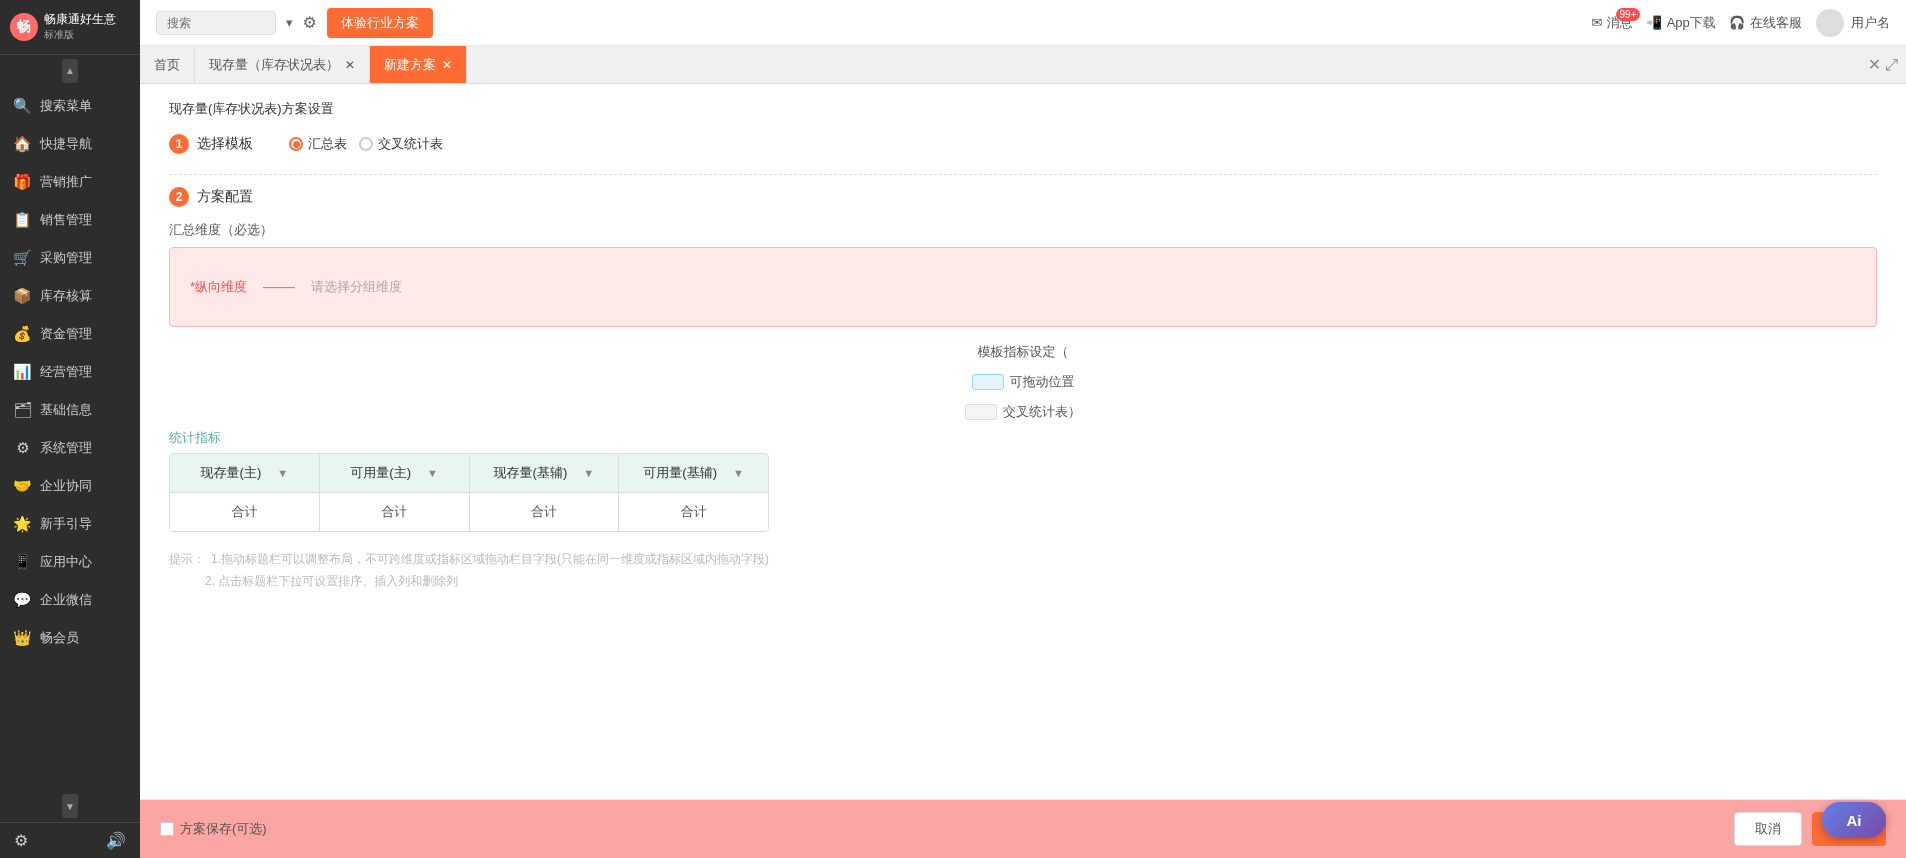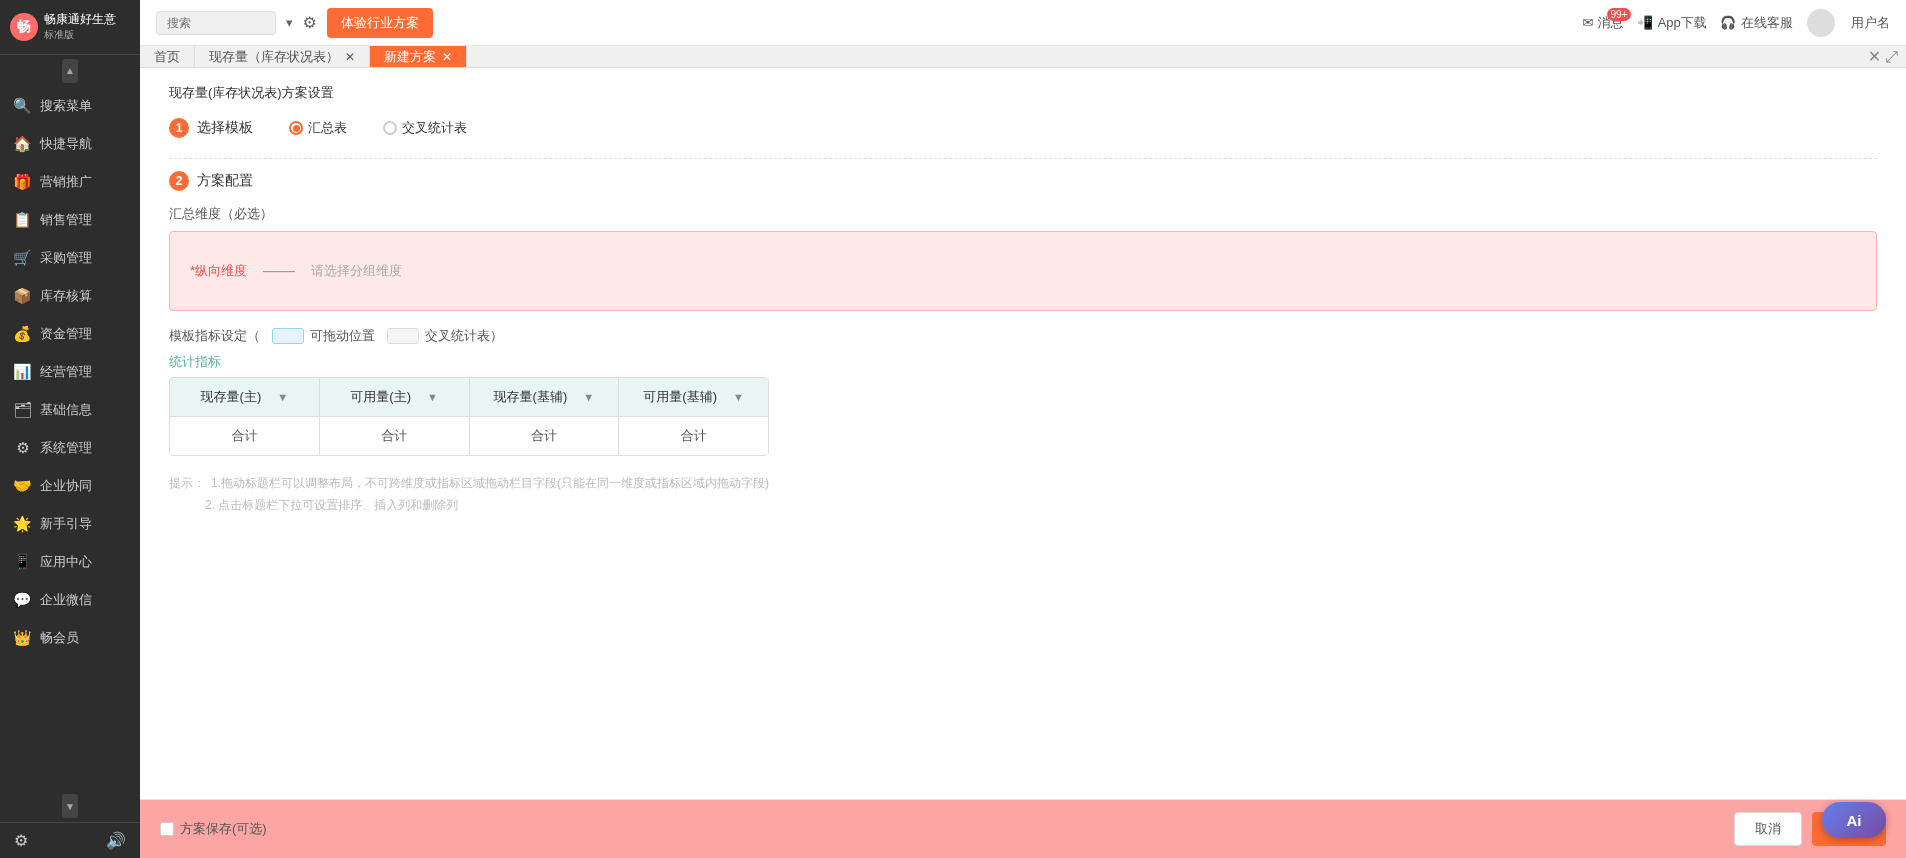--- a/index.html
+++ b/index.html
@@ -92,21 +92,21 @@
     }
     .topbar-avatar { width: 28px; height: 28px; border-radius: 50%; background: #ddd; }
 
     
     .tabs-bar {
       background: #f0f0f0;
       display: flex; align-items: center;
       padding: 0 0 0 0;
       border-bottom: 1px solid #ddd;
       flex-shrink: 0;
-      height: 22px;
+      height: 38px;
     }
     .tab {
       display: flex; align-items: center; gap: 6px;
       padding: 0 14px;
       height: 100%;
       font-size: 13px;
       cursor: pointer;
       border-right: 1px solid #ddd;
       background: #f0f0f0;
       color: #555;
@@ -134,21 +134,21 @@
     .section-num {
       width: 20px; height: 20px; border-radius: 50%;
       background: #ff6b35; color: white;
       font-size: 12px; font-weight: bold;
       display: flex; align-items: center; justify-content: center;
       flex-shrink: 0;
     }
     .section-title { font-size: 14px; color: #333; font-weight: 500; }
 
     
-    .template-options { display: flex; align-items: center; gap: 36px; margin-left: 28px; }
+    .template-options { display: flex; align-items: center; gap: 12px; margin-left: 28px; }
     .radio-option { display: flex; align-items: center; gap: 5px; cursor: pointer; font-size: 13px; color: #333; }
     .radio-custom {
       width: 14px; height: 14px; border-radius: 50%;
       border: 2px solid #ccc;
       display: flex; align-items: center; justify-content: center;
     }
     .radio-custom.checked { border-color: #ff6b35; }
     .radio-custom.checked::after {
       content: ''; width: 7px; height: 7px;
       background: #ff6b35; border-radius: 50%;
@@ -166,21 +166,21 @@
       padding: 24px 20px;
       display: flex; align-items: center; gap: 16px;
       min-height: 80px;
       margin-bottom: 16px;
     }
     .dimension-required { color: #ff4d4f; font-size: 13px; }
     .dimension-arrow { color: #999; font-size: 16px; }
     .dimension-placeholder { color: #aaa; font-size: 13px; }
 
     
-    .indicators-header { display: flex; align-items: center; gap: 12px; margin-bottom: 8px; font-size: 13px; color: #555; }
+    .indicators-header { display: flex; align-items: center; gap: 12px; margin-bottom: 8px; font-size: 13px; color: #555; flex-direction: column; }
     .indicator-legend {
       display: flex; align-items: center; gap: 6px;
     }
     .legend-box {
       width: 32px; height: 16px; border-radius: 3px;
     }
     .legend-movable { background: #e8f4fd; border: 1px solid #91d5ff; }
     .legend-fixed { background: #f5f5f5; border: 1px solid #ddd; }
 
     
@@ -239,21 +239,21 @@
     .btn-cancel {
       background: #fff; border: 1px solid #d9d9d9; color: #555;
       padding: 7px 20px; border-radius: 4px; font-size: 13px; cursor: pointer;
     }
     .btn-query {
       background: #ff6b35; border: none; color: white;
       padding: 7px 24px; border-radius: 4px; font-size: 13px; cursor: pointer;
     }
     .panel-ctrl-btn { background: none; border: none; font-size: 16px; cursor: pointer; color: #888; }
 
-    .topbar-user { display: flex; align-items: center; gap: 16px; cursor: pointer; }
+    .topbar-user { display: flex; align-items: center; gap: 7px; cursor: pointer; }
     .topbar-username { font-size: 13px; color: #555; }
   </style>
 </head>
 <body>
 
 <div class="sidebar">
   <div class="sidebar-logo">
     <div class="sidebar-logo-icon">畅</div>
     <div>
       <div class="sidebar-logo-text">畅康通好生意</div>

